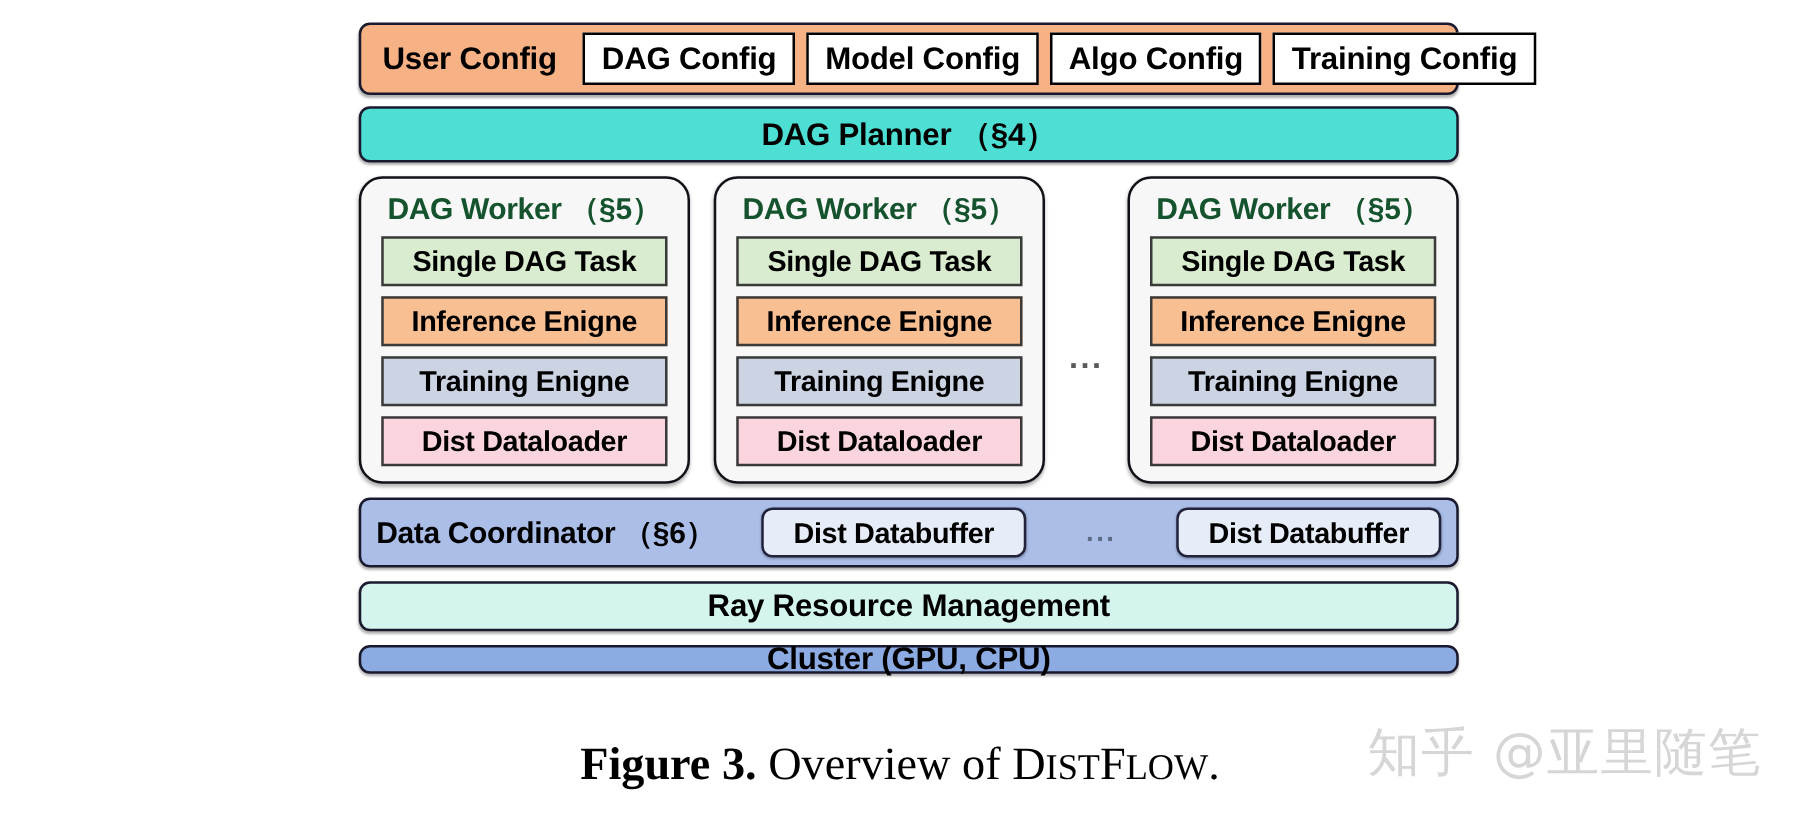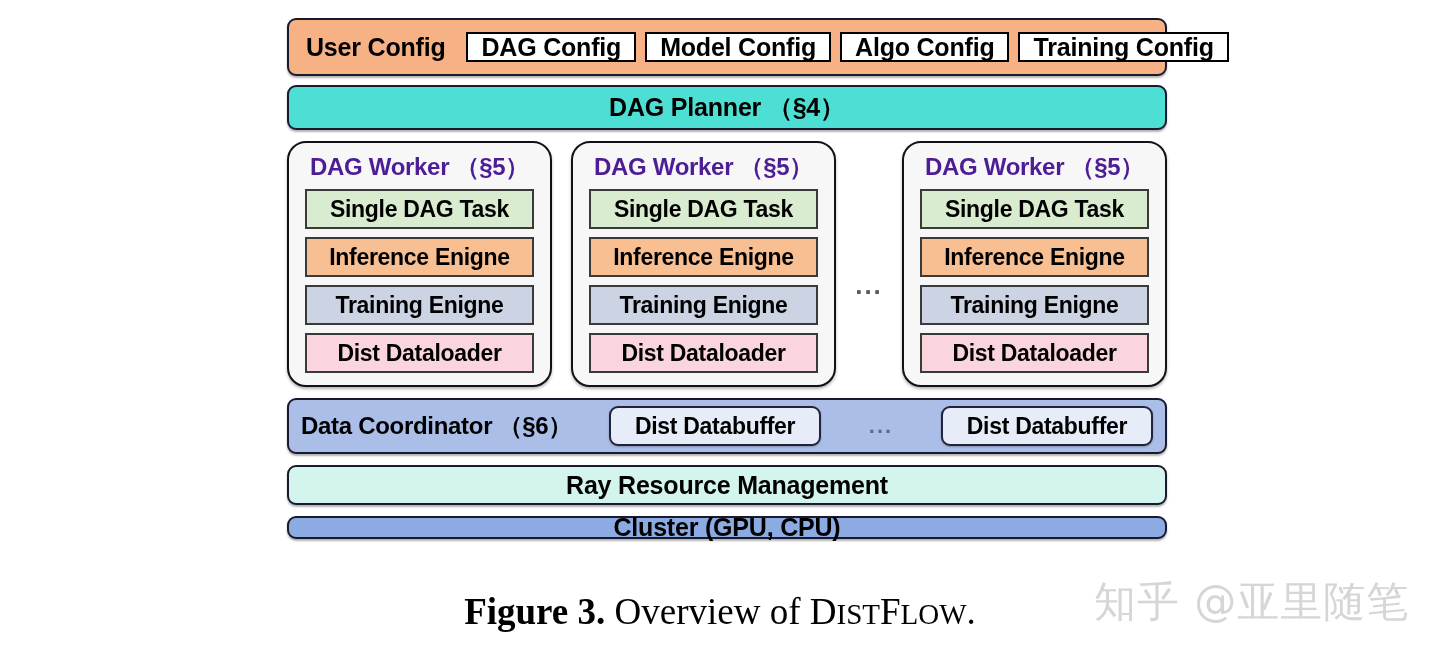--- a/index.html
+++ b/index.html
@@ -49,21 +49,21 @@
     font-weight: bold;
     color: #000;
     padding: 0 12px 0 10px;
     letter-spacing: -0.2px;
     white-space: nowrap;
   }
   .config-box {
     box-sizing: border-box;
     background: #ffffff;
     border: 2px solid #000000;
-    height: 30px;
+    height: 42px;
     display: flex;
     align-items: center;
     justify-content: center;
     padding: 0 13px;
     font-size: 25px;
     font-weight: bold;
     color: #000;
     letter-spacing: -0.2px;
     white-space: nowrap;
   }
@@ -93,21 +93,21 @@
     box-shadow: 0 2px 3px rgba(0,0,0,0.30);
     display: flex;
     flex-direction: column;
   }
   .worker-1 { width: 265px; }
   .worker-2 { width: 265px; margin-left: 19px; }
   .worker-3 { width: 265px; }
   .worker-title {
     font-size: 24px;
     font-weight: bold;
-    color: #4c1d95;
+    color: #14532d;
     text-align: center;
     margin-bottom: 6px;
     letter-spacing: -0.3px;
     white-space: nowrap;
   }
   .worker-item {
     box-sizing: border-box;
     height: 40px;
     border: 2px solid #3a3a3a;
     display: flex;

